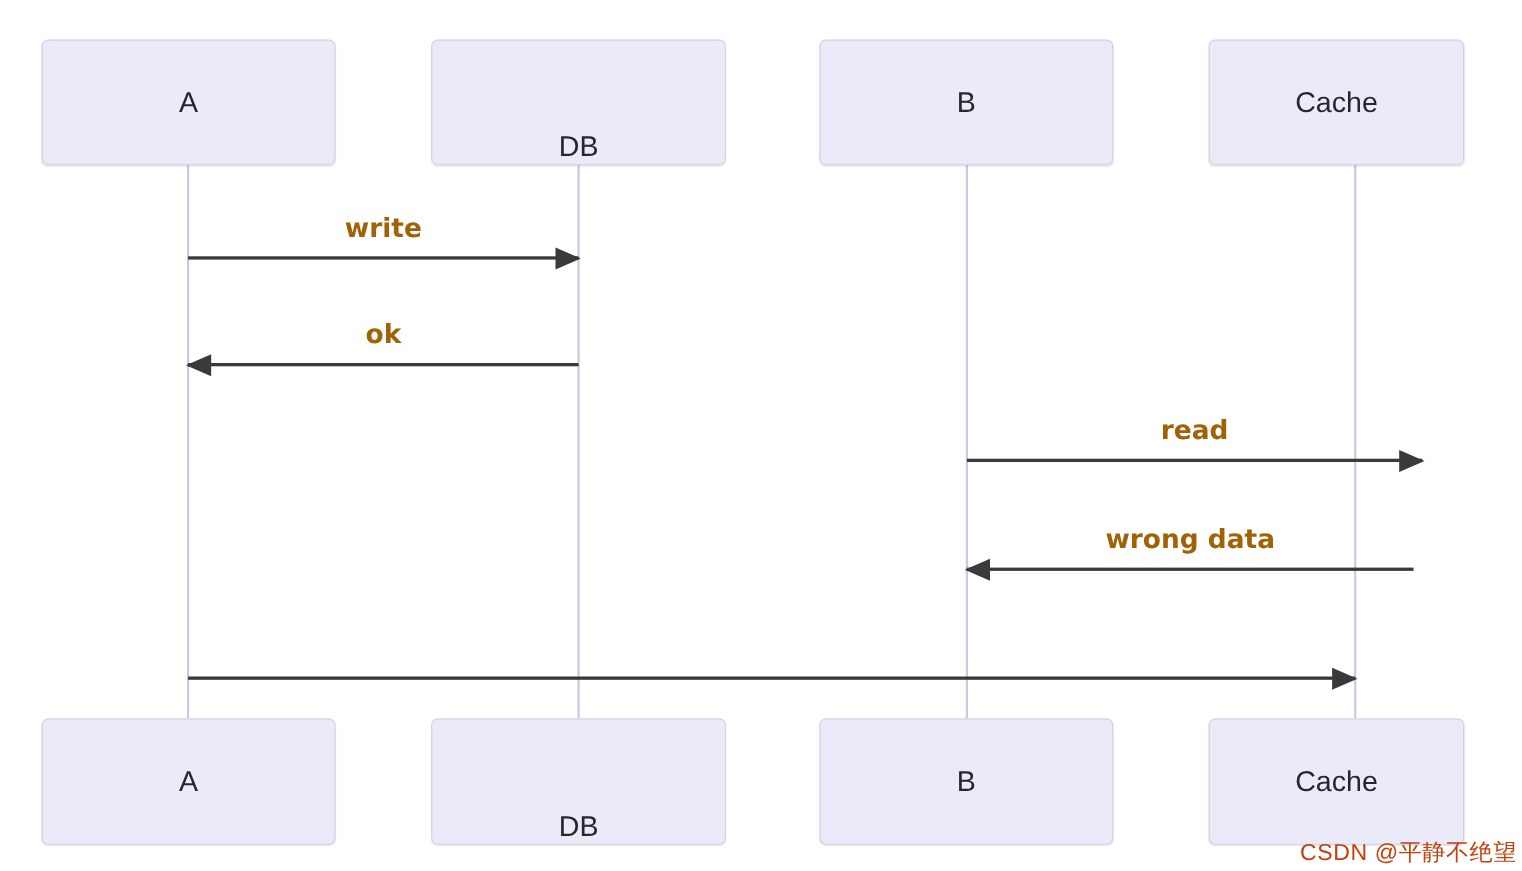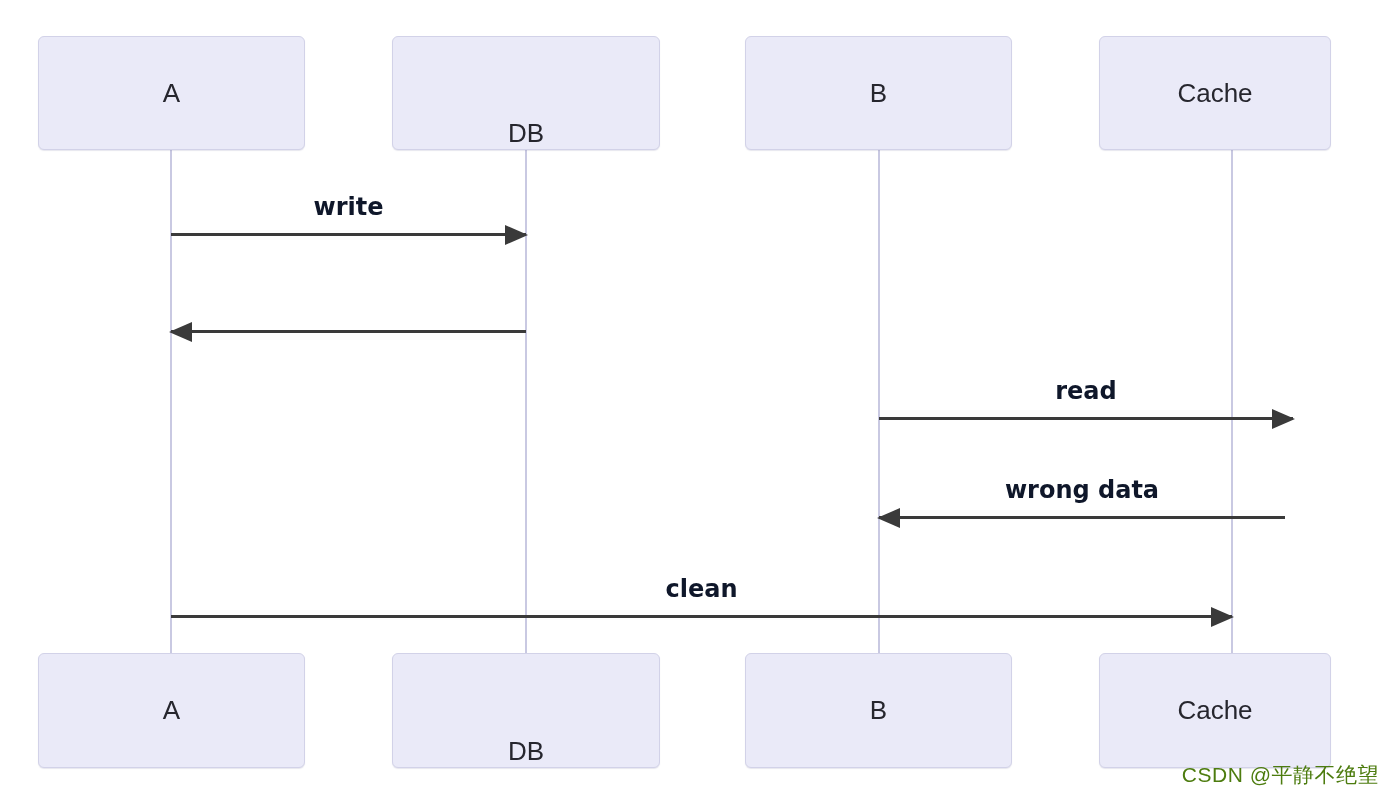--- a/index.html
+++ b/index.html
@@ -76,35 +76,35 @@
   .arrowhead.dir-left  { left: -2px;  border-right: 23px solid #3a3a3a; }
   .msg-label {
     position: absolute;
     left: 0;
     right: 0;
     bottom: 15px;
     text-align: center;
     font-family: "DejaVu Sans", sans-serif;
     font-weight: bold;
     font-size: 24px;
-    color: #0f172a;
+    color: #a16207;
   }
   #msg-write { left: 171px; top: 188px; width: 355px;  }
   #msg-ok    { left: 171px; top: 285px; width: 355px;  }
   #msg-read  { left: 879px; top: 372px; width: 414px;  }
   #msg-wrong { left: 879px; top: 471px; width: 406px;  }
   #msg-clean { left: 171px; top: 570px; width: 1061px; }
 
   
   .watermark {
     position: absolute;
     right: 5px;
     bottom: 3px;
     font-size: 21px;
-    color: #4d7c0f;
+    color: #c2410c;
     letter-spacing: 0.5px;
   }
 </style>
 </head>
 <body>
 
 <div class="stage">
 
   <div class="lifeline col-a"></div>
   <div class="lifeline col-db"></div>
@@ -124,38 +124,38 @@
     <span>Cache</span>
   </div>
 
   <div class="msg" id="msg-write">
     <span class="msg-label">write</span>
     <div class="msg-line"></div>
     <div class="arrowhead dir-right"></div>
   </div>
 
   <div class="msg" id="msg-ok">
+    <span class="msg-label">ok</span>
     <div class="msg-line"></div>
     <div class="arrowhead dir-left"></div>
   </div>
 
   <div class="msg" id="msg-read">
     <span class="msg-label">read</span>
     <div class="msg-line"></div>
     <div class="arrowhead dir-right"></div>
   </div>
 
   <div class="msg" id="msg-wrong">
     <span class="msg-label">wrong data</span>
     <div class="msg-line"></div>
     <div class="arrowhead dir-left"></div>
   </div>
 
   <div class="msg" id="msg-clean">
-    <span class="msg-label">clean</span>
     <div class="msg-line"></div>
     <div class="arrowhead dir-right"></div>
   </div>
 
   <div class="actor bottom col-a">
     <span>A</span>
   </div>
   <div class="actor bottom col-db">
     <span>DB</span>
   </div>

